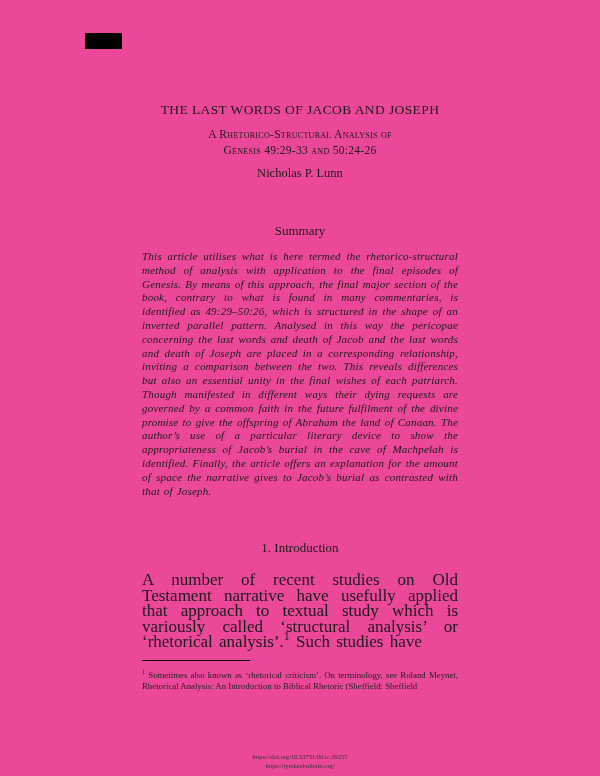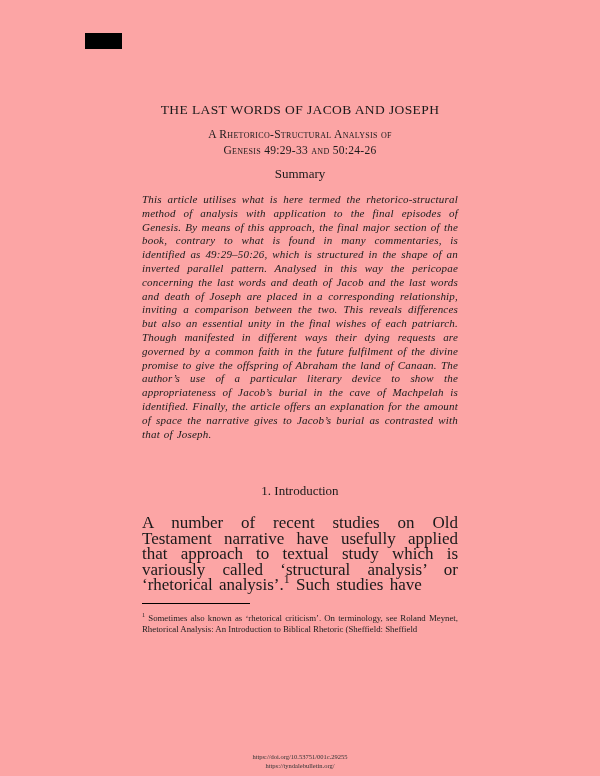--- a/index.html
+++ b/index.html
@@ -4,21 +4,21 @@
 <style>
   html, body {
     margin: 0;
     padding: 0;
     background: #ffffff;
   }
   .page {
     position: relative;
     width: 600px;
     height: 776px;
-    background: #fca5a5;
+    background: #ec4899;
     font-family: "Liberation Serif", serif;
     color: #1a1a1a;
     overflow: hidden;
   }
   .scan-mark {
     position: absolute;
     left: 85px;
     top: 33px;
     width: 37px;
     height: 16px;
@@ -118,20 +118,21 @@
 
   <div class="scan-mark"></div>
 
   <div class="content">
 
     <h1 class="title">THE LAST WORDS OF JACOB AND JOSEPH</h1>
 
     <div class="subtitle">A Rhetorico-Structural Analysis of</div>
     <div class="subtitle second">Genesis 49:29-33 and 50:24-26</div>
 
+    <div class="author">Nicholas P. Lunn</div>
 
     <h2 class="section-heading">Summary</h2>
 
     <p class="summary-body">This article utilises what is here termed the rhetorico-structural method of analysis with application to the final episodes of Genesis. By means of this approach, the final major section of the book, contrary to what is found in many commentaries, is identified as 49:29–50:26, which is structured in the shape of an inverted parallel pattern. Analysed in this way the pericopae concerning the last words and death of Jacob and the last words and death of Joseph are placed in a corresponding relationship, inviting a comparison between the two. This reveals differences but also an essential unity in the final wishes of each patriarch. Though manifested in different ways their dying requests are governed by a common faith in the future fulfilment of the divine promise to give the offspring of Abraham the land of Canaan. The author’s use of a particular literary device to show the appropriateness of Jacob’s burial in the cave of Machpelah is identified. Finally, the article offers an explanation for the amount of space the narrative gives to Jacob’s burial as contrasted with that of Joseph.</p>
 
     <h2 class="section-heading intro-heading">1. Introduction</h2>
 
     <p class="intro-body"><span>A number of recent studies on Old Testament narrative have usefully applied that approach to textual study which is variously called ‘structural analysis’ or ‘rhetorical analysis’.</span><sup>1</sup><span> Such studies have</span></p>
 
     <div class="footnote-rule"></div>

